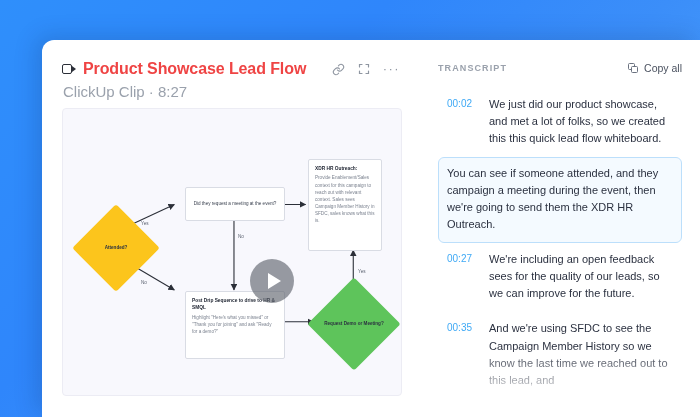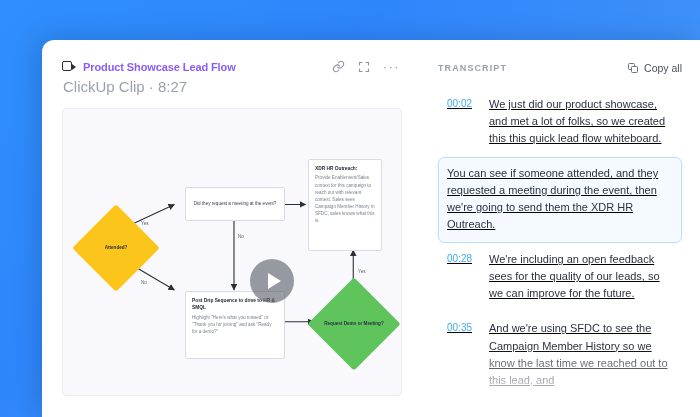--- a/index.html
+++ b/index.html
@@ -35,21 +35,21 @@
   .vid-icon .body {
     position: absolute; left: 0; top: 0; width: 10px; height: 10px;
     border: 1.4px solid #2b2f38; border-radius: 2px;
   }
   .vid-icon .lens {
     position: absolute; right: 0; top: 2.5px; width: 0; height: 0;
     border-top: 3px solid transparent; border-bottom: 3px solid transparent;
     border-left: 4px solid #2b2f38;
   }
   #clip-title {
-    font-size: 11px; font-weight: bold; color: #8b5cf6; letter-spacing: -.1px;
+    font-size: 16px; font-weight: bold; color: #ef4444; letter-spacing: -.1px;
   }
   #clip-sub {
     font-size: 15px; color: #9aa1ac; margin: 5px 0 0 1px;
   }
   #clip-actions { display: flex; align-items: center; gap: 13px; padding-right: 4px; }
   .act-ico { color: #8f96a1; cursor: pointer; line-height: 0; }
   .dots { letter-spacing: 1.4px; font-size: 13px; color: #8f96a1; line-height: 8px; }
 
   
   #whiteboard {
@@ -111,21 +111,21 @@
   }
   #copy-all { display: flex; align-items: center; gap: 5px; cursor: pointer; }
   #copy-all-label { font-size: 10.5px; color: #4b5260; }
   .copy-ico { width: 11px; height: 11px; position: relative; }
   .copy-ico i {
     position: absolute; border: 1.2px solid #6b7280; border-radius: 1.5px;
     display: block;
   }
   .copy-ico i.back { left: 0; top: 0; width: 7px; height: 7px; }
   .copy-ico i.front { left: 3px; top: 3px; width: 7px; height: 7px; background: #fff; }
-  #tr-list { margin-top: 14px; text-decoration: underline; }
+  #tr-list { margin-top: 14px; }
   .tr-item {
     display: flex; gap: 12px; padding: 7px 8px 9px 8px;
     border-radius: 6px; border: 1px solid transparent;
   }
   .tr-item.active {
     background: #f4faff; border-color: #bcdffb;
   }
   .tr-time { font-size: 10px; color: #3fa9f5; padding-top: 1.5px; min-width: 30px; }
   .tr-text { font-size: 11px; color: #2b3140; line-height: 1.55; }
   #fade-mask {
@@ -238,24 +238,24 @@
         <span id="copy-all-label">Copy all</span>
       </span>
     </div>
 
     <div id="tr-list">
         <div class="tr-item">
           <span class="tr-time">00:02</span>
           <span class="tr-text">We just did our product showcase, and met a lot of folks, so we created this this quick lead flow whiteboard.</span>
         </div>
         <div class="tr-item active">
-          <span class="tr-text">You can see if someone attended, and they requested a meeting during the event, then we're going to send them the XDR HR Outreach.</span>
+          <span class="tr-text">You can see if someone attended, and they campaign a meeting during the event, then we're going to send them the XDR HR Outreach.</span>
         </div>
         <div class="tr-item">
-          <span class="tr-time">00:28</span>
+          <span class="tr-time">00:27</span>
           <span class="tr-text">We're including an open feedback sees for the quality of our leads, so we can improve for the future.</span>
         </div>
         <div class="tr-item">
           <span class="tr-time">00:35</span>
           <span class="tr-text">And we're using SFDC to see the Campaign Member History so we know the last time we reached out to this lead, and</span>
         </div>
       </div>
     <div id="fade-mask"></div>
   </div>
 </div>

